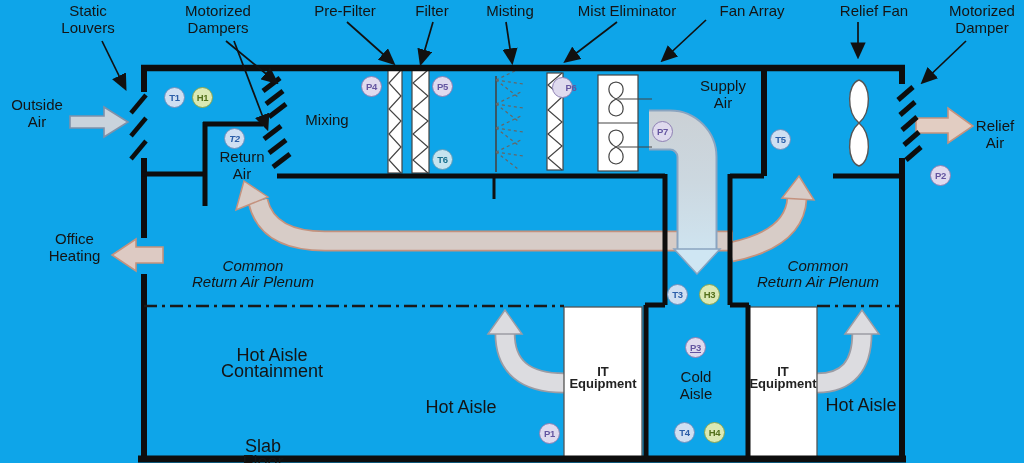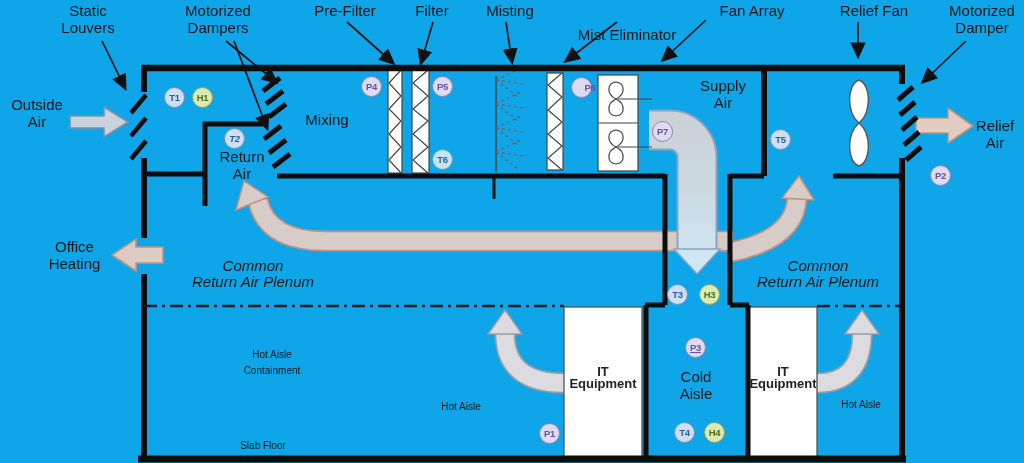--- a/index.html
+++ b/index.html
@@ -2,21 +2,21 @@
 <html><head>
 <meta charset="utf-8">
 <style>
   html,body{margin:0;padding:0;background:#fff;}
   .stage{position:relative;width:1024px;height:463px;background:#0ea5e9;overflow:hidden;
          font-family:"Liberation Sans",sans-serif;}
   .stage svg{position:absolute;left:0;top:0;}
   .lbl{position:absolute;text-align:center;font:15px/16.5px "Liberation Sans",sans-serif;color:#141414;}
   .lbl span{display:block;}
   .s13{font-size:15px;line-height:15.5px;font-style:italic;}
-  .s14{font-size:10px;line-height:16px;}
+  .s14{font-size:18px;line-height:16px;}
   .s10{font-size:13px;line-height:12px;color:#222;font-weight:bold;}
   .sensor{position:absolute;width:21px;height:21px;border-radius:50%;box-sizing:border-box;
           display:flex;align-items:center;justify-content:center;
           font:bold 9.5px "Liberation Sans",sans-serif;letter-spacing:-0.3px;}
   .sensor.t{background:#cfdff2;border:1.7px solid #6f8fbc;color:#2b5ea8;}
   .sensor.tc{background:#c5e4ef;border:1.7px solid #5f9cba;color:#19718f;}
   .sensor.h{background:#dbe9b4;border:1.7px solid #8ba550;color:#53701c;}
   .sensor.p{background:#dfdaee;border:1.7px solid #8e80b4;color:#6455a0;}
 </style>
 </head>
@@ -175,37 +175,37 @@
     <span>Static</span>
       <span>Louvers</span>
   </div>
   <div class="lbl" style="left:173px;top:3px;width:90px;">
     <span>Motorized</span>
       <span>Dampers</span>
   </div>
   <div class="lbl" style="left:300px;top:3px;width:90px;">Pre-Filter</div>
   <div class="lbl" style="left:402px;top:3px;width:60px;">Filter</div>
   <div class="lbl" style="left:478px;top:3px;width:64px;">Misting</div>
-  <div class="lbl" style="left:562px;top:3px;width:130px;margin-top:24px;">Mist Eliminator</div>
+  <div class="lbl" style="left:562px;top:3px;width:130px;">Mist Eliminator</div>
   <div class="lbl" style="left:714px;top:3px;width:76px;">Fan Array</div>
   <div class="lbl" style="left:836px;top:3px;width:76px;">Relief Fan</div>
   <div class="lbl" style="left:937px;top:3px;width:90px;">
     <span>Motorized</span>
       <span>Damper</span>
   </div>
 
   <div class="lbl" style="left:3px;top:97px;width:68px;">
     <span>Outside</span>
       <span>Air</span>
   </div>
   <div class="lbl" style="left:966px;top:99px;width:58px;margin-top:19px;">
     <span>Relief</span>
       <span>Air</span>
   </div>
-  <div class="lbl" style="left:22px;top:231px;width:105px;margin-top:8px;">
+  <div class="lbl" style="left:22px;top:231px;width:105px;">
     <span>Office</span>
       <span>Heating</span>
   </div>
   <div class="lbl" style="left:297px;top:112px;width:60px;">Mixing</div>
   <div class="lbl" style="left:213px;top:149px;width:58px;">
     <span>Return</span>
       <span>Air</span>
   </div>
   <div class="lbl" style="left:688px;top:78px;width:70px;">
     <span>Supply</span>
@@ -239,21 +239,21 @@
       <span>Equipment</span>
   </div>
   <div class="lbl s14" style="left:222px;top:438px;width:82px;">Slab Floor</div>
 
   <div class="sensor t" style="left:164px;top:87px;">T1</div>
   <div class="sensor h" style="left:192px;top:87px;">H1</div>
   <div class="sensor t" style="left:224px;top:128px;font-style:italic;">T2</div>
   <div class="sensor p" style="left:361px;top:76px;">P4</div>
   <div class="sensor p" style="left:432px;top:76px;">P5</div>
   <div class="sensor tc" style="left:432px;top:149px;">T6</div>
-  <div class="sensor p" style="left:571px;top:77px;padding-left:17px;">P6</div>
+  <div class="sensor p" style="left:552px;top:77px;padding-left:17px;">P6</div>
   <div class="sensor p" style="left:652px;top:78px;margin-top:43px;">P7</div>
   <div class="sensor t" style="left:770px;top:129px;">T5</div>
   <div class="sensor p" style="left:930px;top:165px;">P2</div>
   <div class="sensor t" style="left:667px;top:284px;">T3</div>
   <div class="sensor h" style="left:699px;top:284px;">H3</div>
   <div class="sensor p" style="left:685px;top:337px;text-decoration:underline;">P3</div>
   <div class="sensor t" style="left:674px;top:422px;">T4</div>
   <div class="sensor h" style="left:704px;top:422px;">H4</div>
   <div class="sensor p" style="left:539px;top:423px;">P1</div>
 

